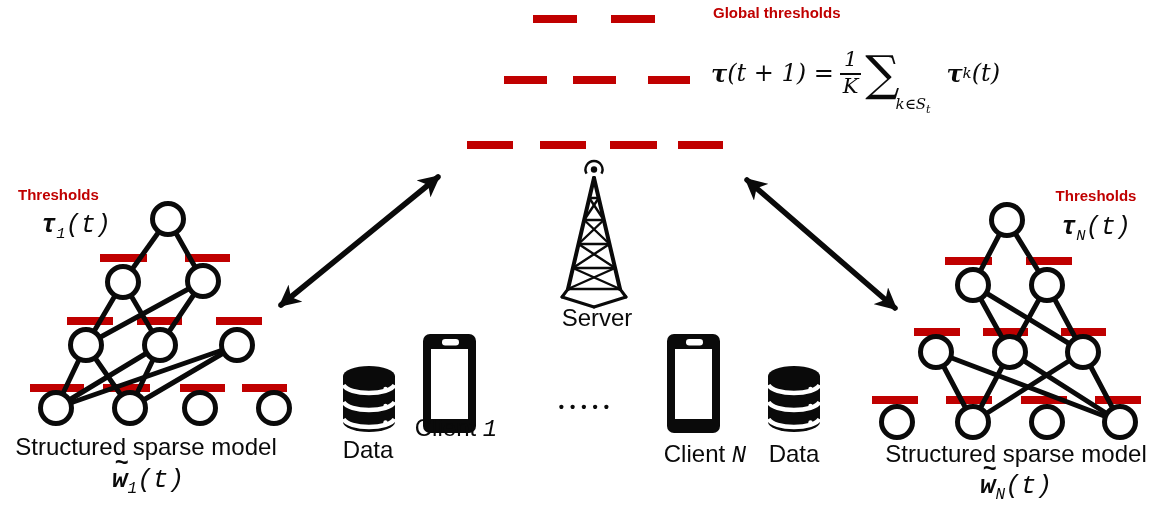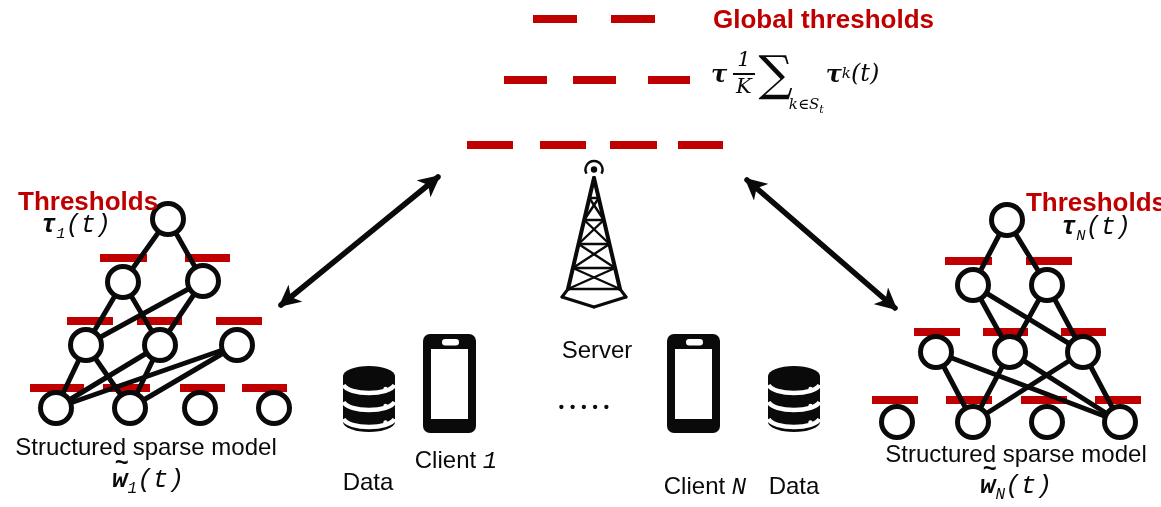--- a/index.html
+++ b/index.html
@@ -23,39 +23,39 @@
   .ah-fill{fill:var(--black);}
   .icon-fill{fill:var(--black);}
   .db-sep{stroke:#ffffff;stroke-width:4.5;fill:none;}
   .tower-leg{stroke:var(--black);stroke-width:4;fill:none;stroke-linecap:round;}
   .tower-brace{stroke:var(--black);stroke-width:2.4;fill:none;stroke-linecap:round;}
   .tower-skirt{stroke:var(--black);stroke-width:3;fill:none;stroke-linecap:round;}
   .tower-ring{stroke:var(--black);stroke-width:2.4;fill:none;}
   
   .lbl{position:absolute;white-space:nowrap;line-height:1.1;}
   .center-x{transform:translateX(-50%);}
-  .red-bold{color:var(--red);font-weight:bold;font-size:26px;}
-  .plain{font-size:24px;margin-top:32px;}
+  .red-bold{color:var(--red);font-weight:bold;font-size:15px;}
+  .plain{font-size:24px;}
   .model-bold{font-weight:normal;font-size:24px;text-align:right;}
   .math{font-family:Liberation Mono, monospace;font-style:italic;}
   .math-lbl{font-size:25px;}
   .w-lbl{font-size:26px;}
   .bold{font-weight:bold;}
   .lbl sub{font-size:0.62em;font-style:italic;}
   .wtilde{position:relative;display:inline-block;font-weight:bold;}
   .wtilde .tilde{position:absolute;left:0.12em;top:-0.62em;font-size:0.9em;font-style:normal;}
   .ellipsis{font-weight:bold;font-size:15px;letter-spacing:6px;}
   
   .formula{position:absolute;left:711px;top:38px;height:70px;display:flex;align-items:center;
            font-family:"DejaVu Serif","Liberation Serif",serif;font-style:italic;font-size:24px;}
   .formula .frac{display:inline-flex;flex-direction:column;align-items:center;font-size:21px;
                  line-height:1.12;margin:0 2px 0 6px;}
   .formula .fnum{border-bottom:2px solid var(--black);padding:0 4px 1px 4px;}
   .formula .sigma{font-size:48px;font-style:normal;line-height:0.85;margin-left:2px;}
-  .formula .sigsub{font-size:15px;align-self:flex-end;margin:0 2px -8px -4px;}
+  .formula .sigsub{font-size:15px;align-self:flex-end;margin:0 16px -8px -4px;}
   .formula .sigsub sub{font-size:11px;}
   .formula sub{font-size:15px;}
 </style>
 </head>
 <body>
 
 <div class="stage">
 
   <svg class="diagram" width="1161" height="507" viewBox="0 0 1161 507">
     <defs>
@@ -192,20 +192,21 @@
     <use href="#db-shape" x="343" y="365"></use>
     <use href="#phone-shape" x="423" y="334"></use>
     <use href="#phone-shape" x="667" y="334"></use>
     <use href="#db-shape" x="768" y="365"></use>
   </svg>
 
   <div class="lbl red-bold" style="left:713px;top:5px;">Global thresholds</div>
 
   <div class="formula">
     <span class="bold">τ</span>
+      <span>(t + 1) =</span>
       <span class="frac">
         <span class="fnum">1</span>
         <span>K</span>
       </span>
       <span class="sigma">∑</span>
       <span class="sigsub"><span>k∈S</span><sub>t</sub></span>
       <span class="bold">τ</span>
       <sub>k</sub>
       <span>(t)</span>
   </div>

